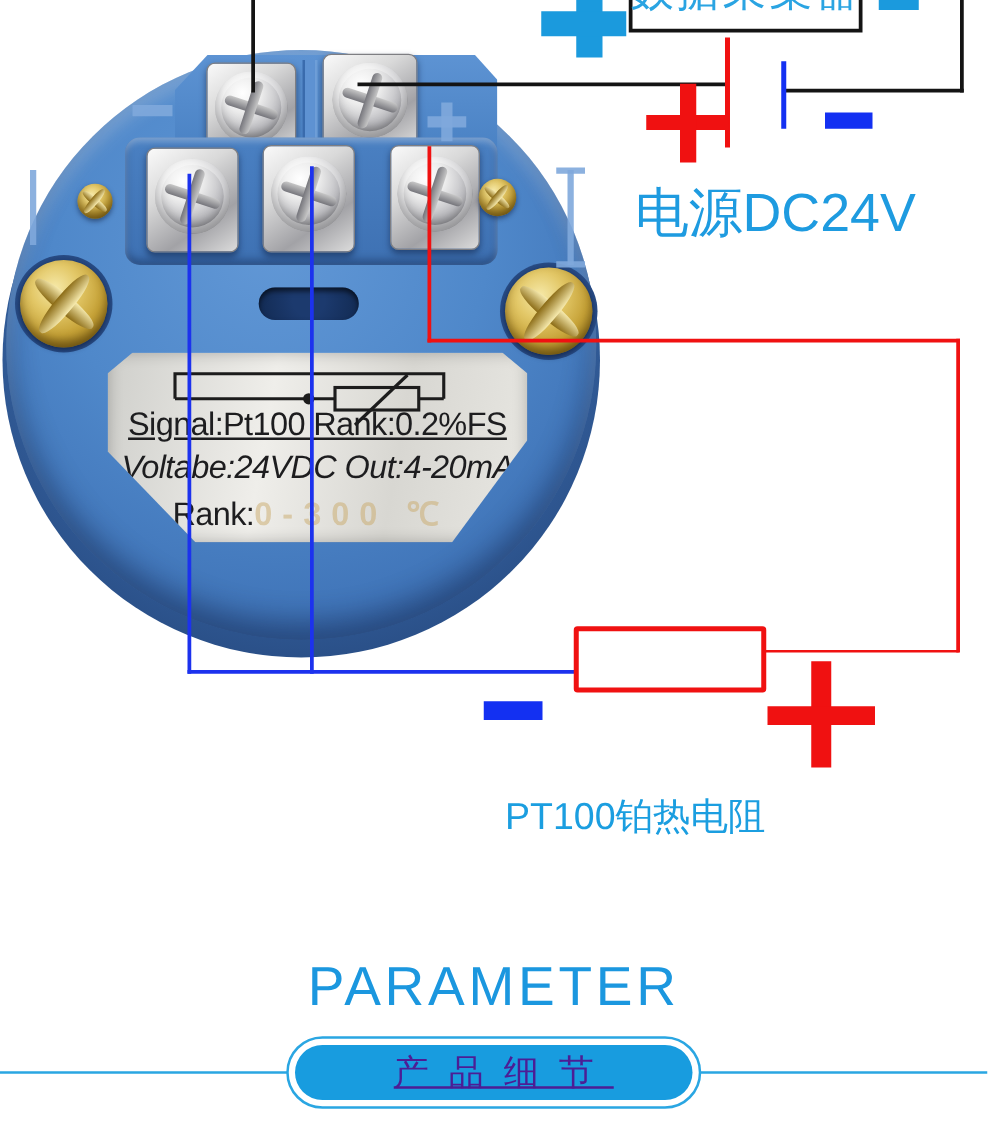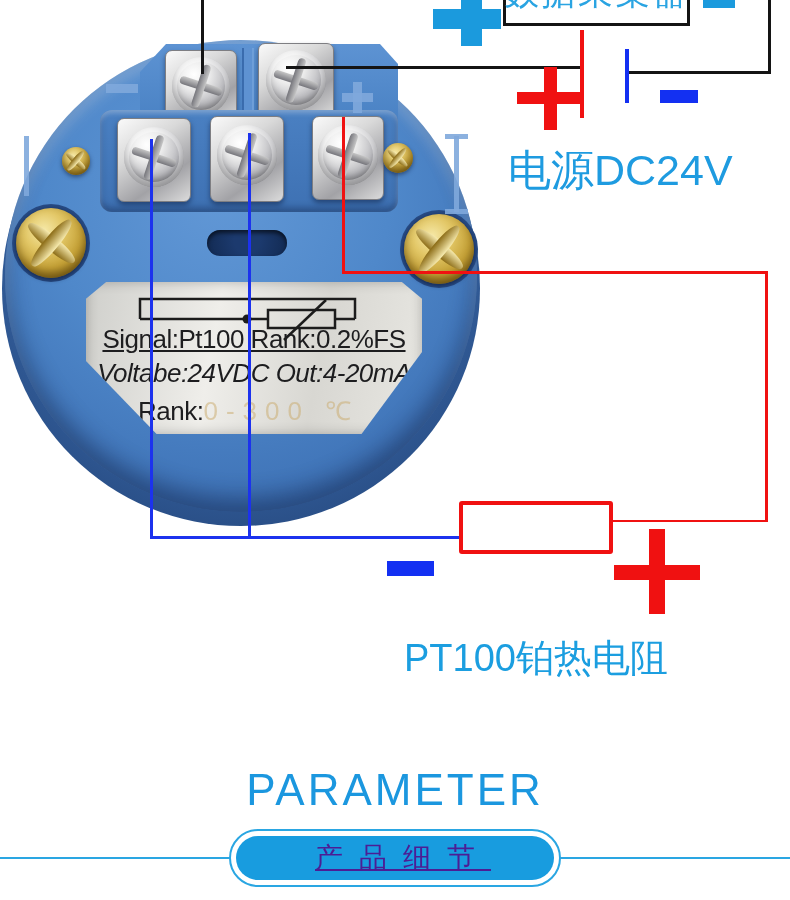--- a/index.html
+++ b/index.html
@@ -17,21 +17,21 @@
   .sym-cyan{background:#1b9add;z-index:7;}
 
   
   .collector-box{left:503px;top:-36px;width:187px;height:62px;background:#fff;
     border:3px solid #141414;z-index:8;display:flex;align-items:flex-end;
     justify-content:center;padding-bottom:7px;box-sizing:border-box;}
   .collector-box span{color:#2aa4e2;font-size:35px;letter-spacing:2px;white-space:nowrap;}
 
   
   .power-label{left:508px;top:142px;font-size:43px;color:#1e9be0;z-index:7;white-space:nowrap;}
-  .sensor-label{left:404px;top:633px;font-size:38px;color:#1b9ee0;z-index:7;white-space:nowrap;}
+  .sensor-label{left:404px;top:633px;font-size:30px;color:#1b9ee0;z-index:7;white-space:nowrap;}
 
   
   .resistor{left:459px;top:501px;width:146px;height:45px;background:#fff;
     border:4px solid #f01111;border-radius:3px;z-index:7;}
 
   
   .device{left:2px;top:40px;width:480px;height:486px;z-index:1;}
   .d-body{left:0;top:10px;width:478px;height:476px;border-radius:50%;
     background:radial-gradient(circle at 50% 40%, #35619f 55%, #1f3e70 100%);}
   .d-face{left:3px;top:0;width:472px;height:472px;border-radius:50%;
@@ -74,21 +74,21 @@
   .d-label{left:84px;top:242px;width:336px;height:152px;
     background:linear-gradient(100deg,#cfcfcb 0%,#efeeea 38%,#d8d7d2 68%,#e8e7e2 100%);
     clip-path:polygon(6% 0%, 94% 0%, 100% 11%, 100% 46%, 82% 100%, 21% 100%, 0% 52%, 0% 11%);
     box-shadow:inset 0 0 12px rgba(0,0,0,.25);}
   .d-label svg{position:absolute;left:0;top:6px;}
   .lbl-line{position:absolute;width:100%;text-align:center;color:#1d1d1f;
     font-size:26px;letter-spacing:-0.5px;white-space:nowrap;}
   .lbl-1{top:42px;text-decoration:underline;}
   .lbl-2{top:76px;font-style:italic;}
   .lbl-3{top:110px;text-align:left;left:52px;width:auto;}
-  .range-val{color:#c9a96a;opacity:.5;letter-spacing:8px;font-weight:normal;}
+  .range-val{color:#c9a96a;opacity:.5;letter-spacing:8px;font-weight:bold;}
 
   
   .param-title{left:0;top:765px;width:790px;text-align:center;color:#1b97df;
     font-size:44px;letter-spacing:3px;z-index:7;}
   .divider{left:0;top:857px;width:790px;height:2px;background:#2aa6e2;z-index:6;}
   .badge-outer{left:229px;top:829px;width:328px;height:54px;border-radius:29px;
     border:2px solid #2aa6e2;background:#fff;z-index:7;}
   .badge-inner{left:236px;top:836px;width:318px;height:44px;border-radius:23px;
     background:#189cdf;z-index:8;display:flex;align-items:center;justify-content:center;}
   .badge-inner span{color:#4c1d95;font-size:28px;letter-spacing:16px;padding-left:16px;text-decoration:underline;}

